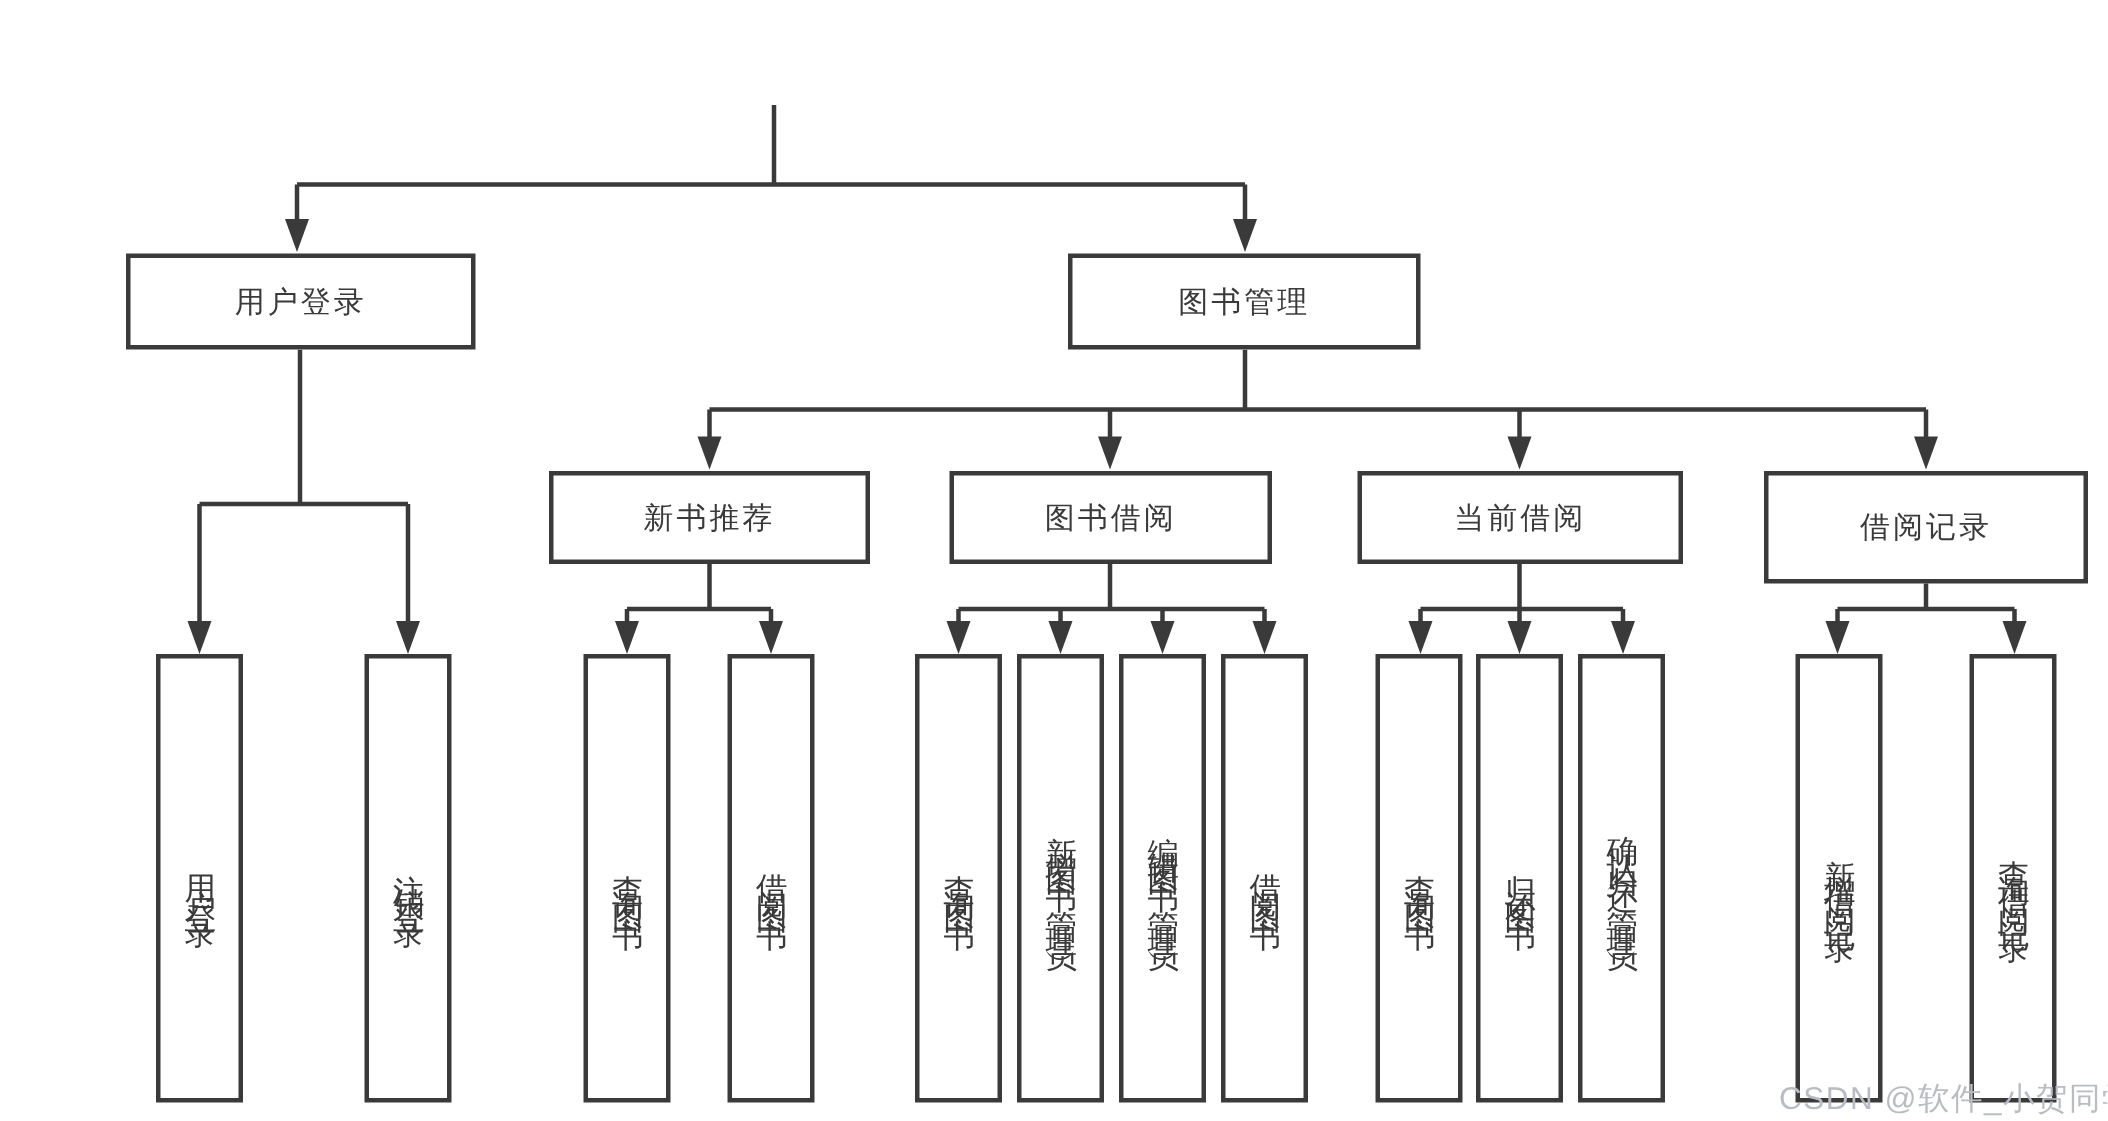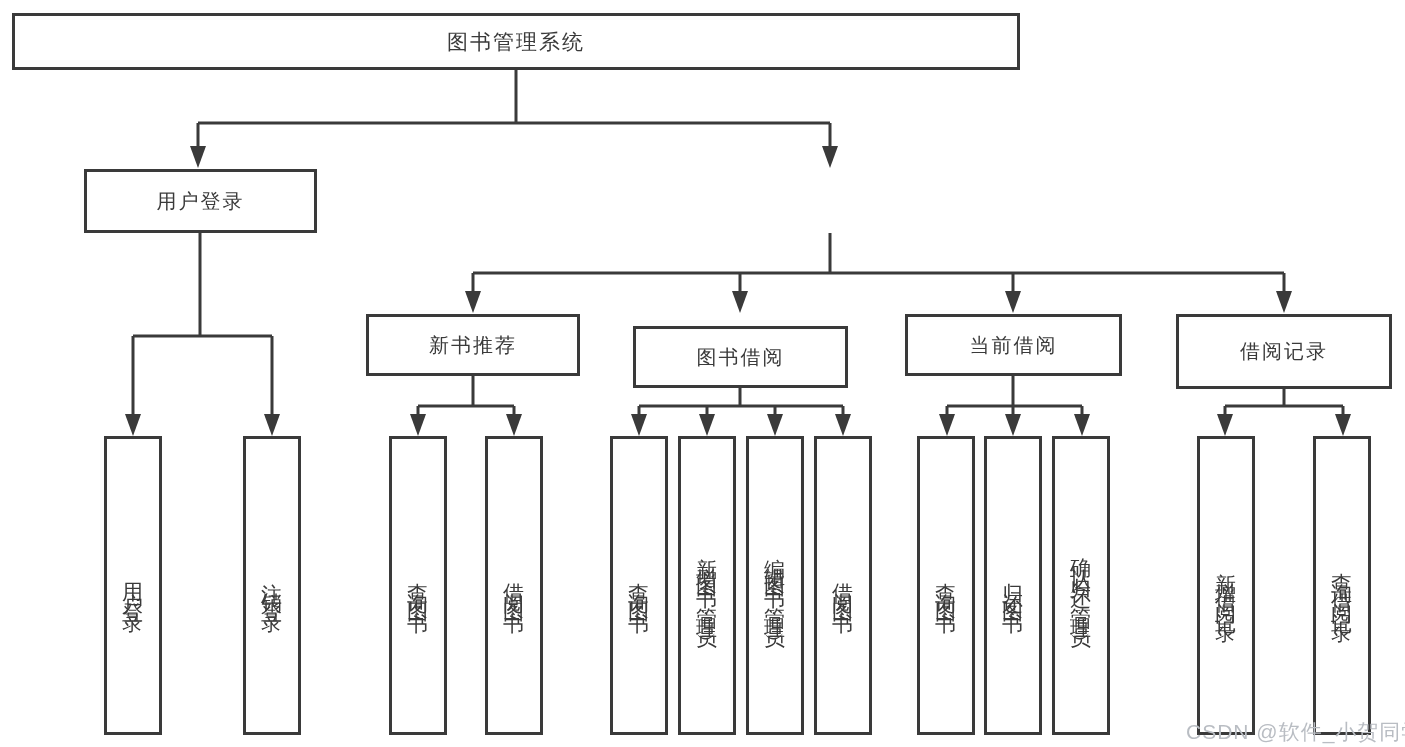--- a/index.html
+++ b/index.html
@@ -121,32 +121,32 @@
       <polygon points="767,414 783,414 775,436"></polygon>
       <polygon points="835,414 851,414 843,436"></polygon>
       <polygon points="939,414 955,414 947,436"></polygon>
       <polygon points="1005,414 1021,414 1013,436"></polygon>
       <polygon points="1074,414 1090,414 1082,436"></polygon>
       <polygon points="1217,414 1233,414 1225,436"></polygon>
       <polygon points="1335,414 1351,414 1343,436"></polygon>
     </g>
   </svg>
 
-  <div class="node h-node root-node">
-    <span>图书管理系统</span>
-  </div>
 
   <div class="node h-node" style="left:84px; top:169px; width:233px; height:64px;">
     <span>用户登录</span>
   </div>
+  <div class="node h-node" style="left:712px; top:169px; width:235px; height:64px;">
+    <span>图书管理</span>
+  </div>
 
   <div class="node h-node" style="left:366px; top:314px; width:214px; height:62px;align-items:center;">
     <span>新书推荐</span>
   </div>
-  <div class="node h-node" style="left:633px; top:314px; width:215px; height:62px;margin-top:12px;">
+  <div class="node h-node" style="left:633px; top:314px; width:215px; height:62px;">
     <span>图书借阅</span>
   </div>
   <div class="node h-node" style="left:905px; top:314px; width:217px; height:62px;font-family:Liberation Mono, monospace;">
     <span>当前借阅</span>
   </div>
   <div class="node h-node" style="left:1176px; top:314px; width:216px; height:75px;font-family:Liberation Mono, monospace;">
     <span>借阅记录</span>
   </div>
 
   <div class="node leaf" style="left:104px;">

